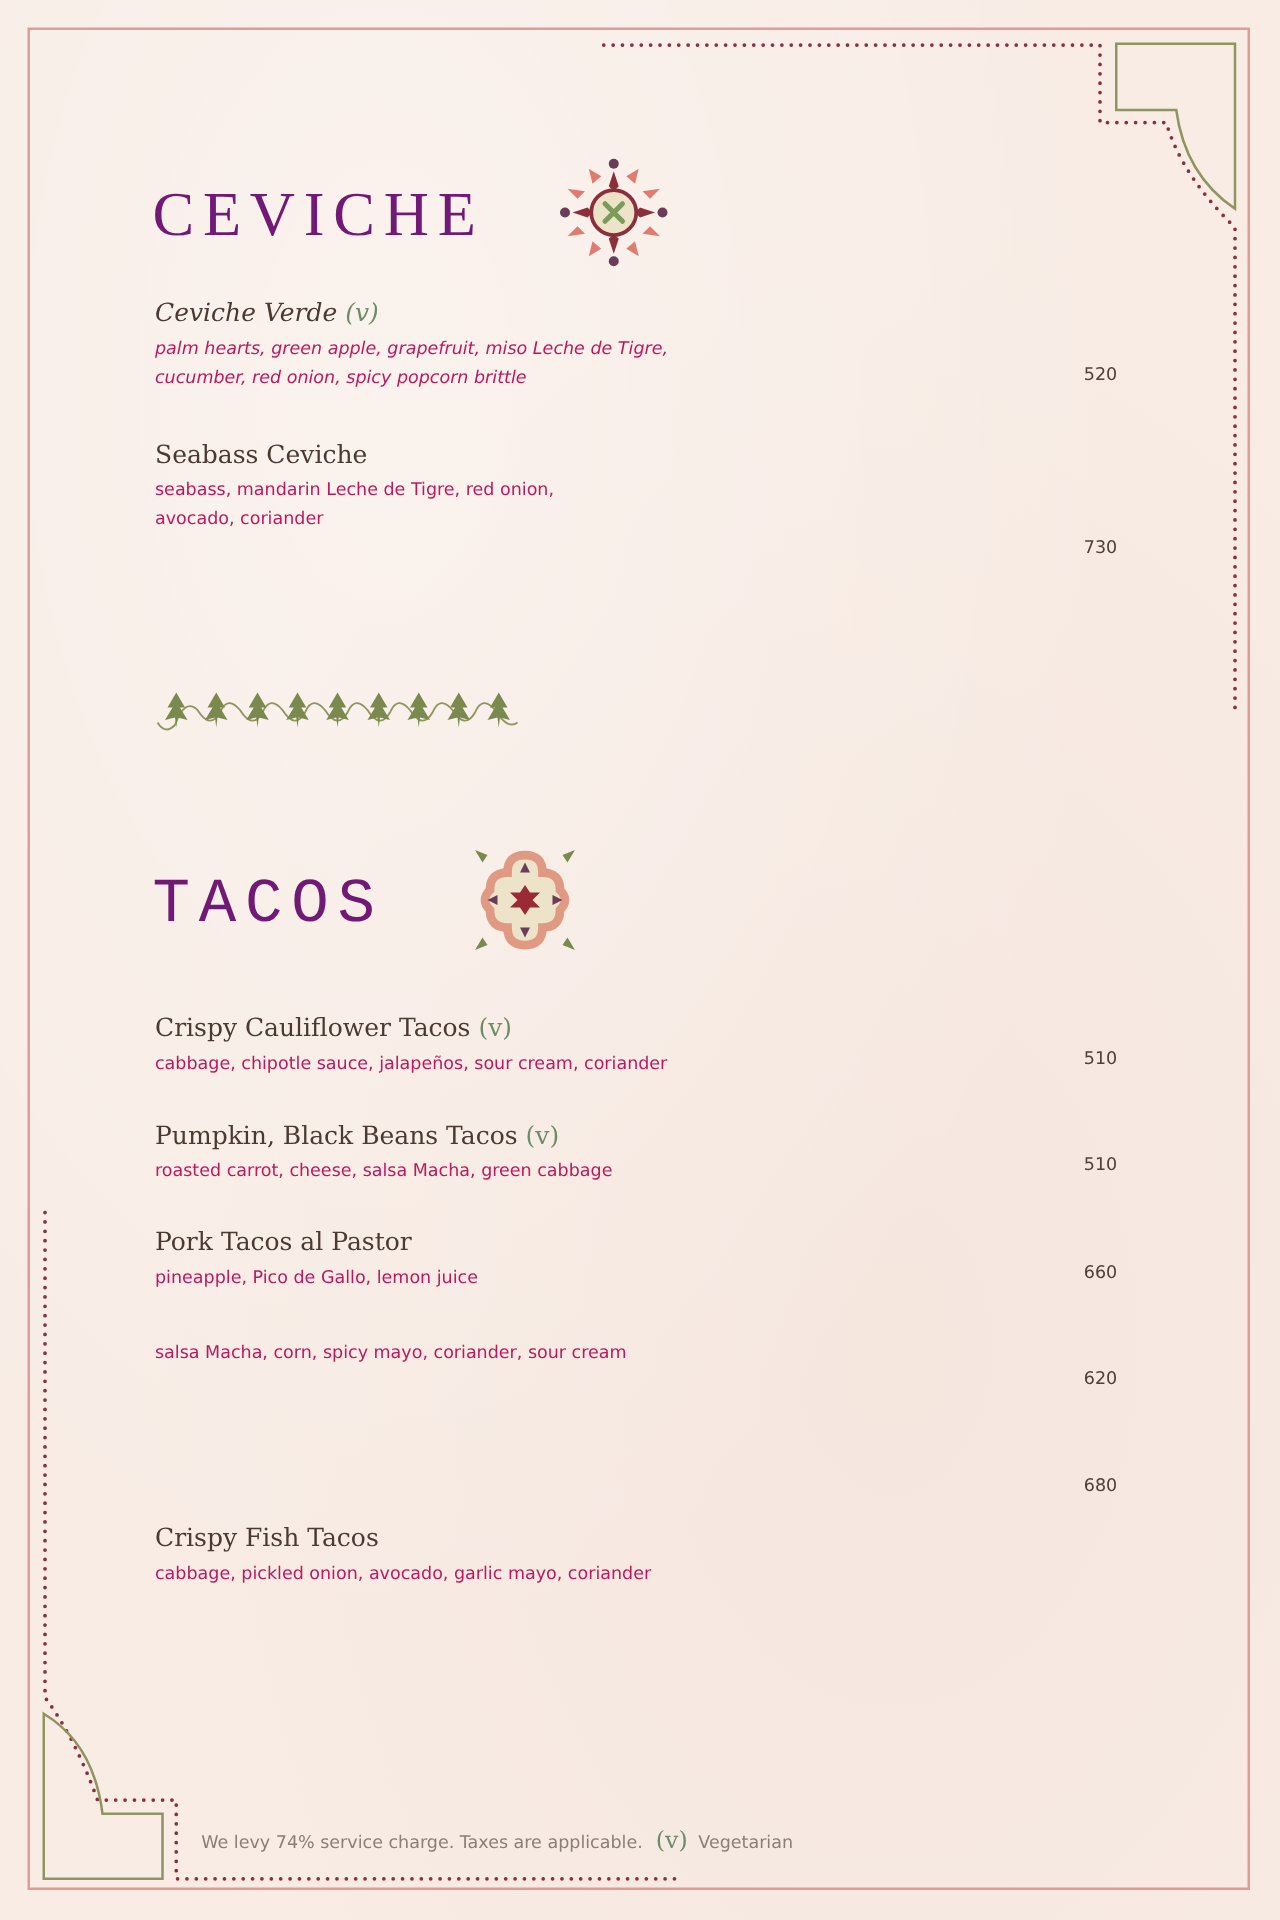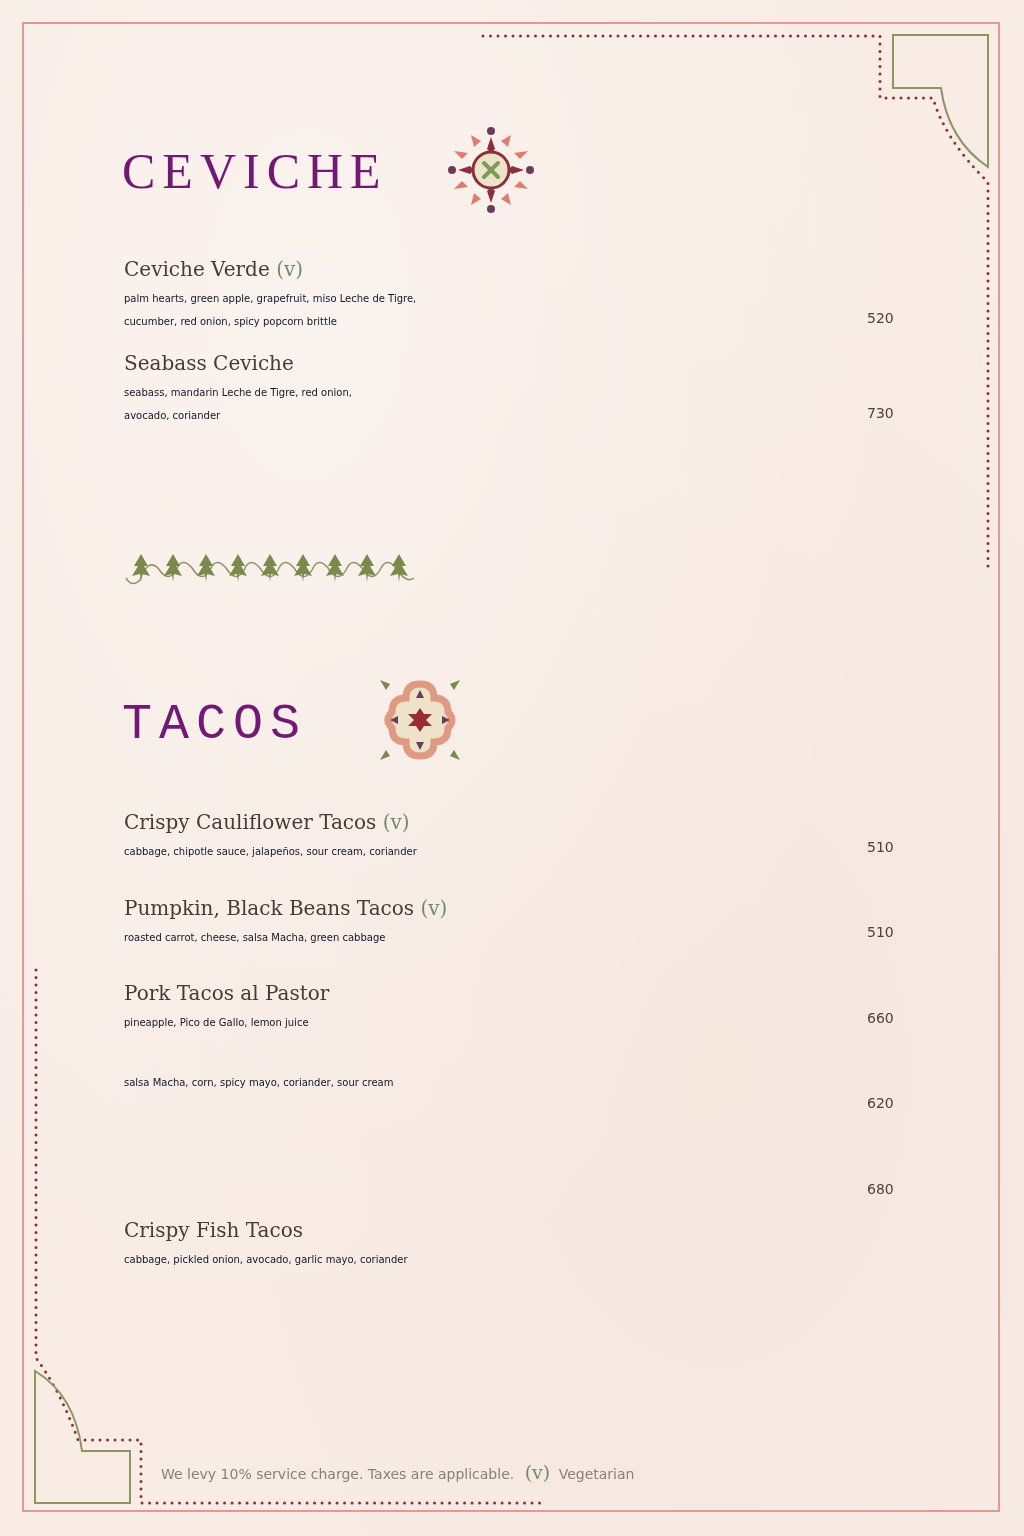--- a/index.html
+++ b/index.html
@@ -13,21 +13,21 @@
   }
   .frame { position:absolute; left:22px; top:22px; width:978px; height:1490px; border:2px solid #e29a94; box-sizing:border-box; }
   .deco { position:absolute; left:0; top:0; }
   .section-title {
     position:absolute; font-family:"Liberation Serif", serif; color:#701a75;
     font-size:50px; letter-spacing:7px; font-weight:normal; line-height:1;
   }
   .item { position:absolute; left:124px; width:780px; }
   .item-name { font-family:"DejaVu Serif", serif; font-size:20px; color:#4a3a32; line-height:26px; }
   .veg { color:#6e8c66; }
-  .item-desc { font-family:"DejaVu Sans", sans-serif; font-size:10px; color:#0f172a; line-height:23px; margin-top:5px; width:440px; }
+  .item-desc { font-family:"DejaVu Sans", sans-serif; font-size:14px; color:#be185d; line-height:23px; margin-top:5px; width:440px; }
   .price { position:absolute; left:867px; font-family:"DejaVu Sans", sans-serif; font-size:14px; color:#4f4038; }
   .footer { position:absolute; left:161px; top:1461px; font-family:"DejaVu Sans", sans-serif; font-size:14px; color:#8a7e78; }
   .footer .vmark { font-family:"DejaVu Serif", serif; font-size:19px; color:#6e8c66; margin:0 4px 0 6px; }
 </style>
 </head>
 <body>
 
 <div class="frame"></div>
 
 <svg class="deco" width="1024" height="1536">
@@ -62,37 +62,37 @@
       <path d="M65 10 L55 16 L62 22 Z"></path>
     <path d="M25 80 L35 74 L28 68 Z"></path>
       <path d="M65 80 L55 74 L62 68 Z"></path>
     <path d="M8 26 L16 34 L22 28 Z"></path>
       <path d="M82 26 L74 34 L68 28 Z"></path>
     <path d="M8 64 L16 56 L22 62 Z"></path>
       <path d="M82 64 L74 56 L68 62 Z"></path>
   </g>
 </svg>
 
-<div class="item" style="top:256px;">
+<div class="item" style="top:237px;font-style:italic;">
   <div class="item-name"><span>Ceviche Verde</span> <span class="veg">(v)</span></div>
   <div class="item-desc">
       <div>palm hearts, green apple, grapefruit, miso Leche de Tigre,</div>
       <div>cucumber, red onion, spicy popcorn brittle</div>
     </div>
 </div>
-<div class="price" style="top:310px;">520</div>
+<div class="price" style="top:292px;">520</div>
 
 <div class="item" style="top:350px;">
   <div class="item-name"><span>Seabass Ceviche</span></div>
   <div class="item-desc">
       <div>seabass, mandarin Leche de Tigre, red onion,</div>
       <div>avocado, coriander</div>
     </div>
 </div>
-<div class="price" style="top:405px;">730</div>
+<div class="price" style="top:430px;">730</div>
 
 <svg style="position:absolute;left:122px;top:548px;" width="300" height="42" viewBox="0 0 300 42">
   <path d="M4 30 Q10 40 18 32 Q26 10 36 20 Q46 36 54 22 Q60 8 70 20 Q80 36 88 22 Q94 8 104 20 Q114 36 122 22 Q128 8 138 20 Q148 36 156 22 Q162 8 172 20 Q182 36 190 22 Q196 8 206 20 Q216 36 224 22 Q230 8 240 20 Q250 36 258 22 Q264 8 274 20 Q284 36 292 30" fill="none" stroke="#8f9461" stroke-width="1.5"></path>
   <g fill="#7a8a4e">
     <path d="M19 6 L26 18 L22 18 L28 28 L20 26 L19 34 L18 26 L10 28 L16 18 L12 18 Z"></path>
     <path d="M51 6 L58 18 L54 18 L60 28 L52 26 L51 34 L50 26 L42 28 L48 18 L44 18 Z"></path>
     <path d="M84 6 L91 18 L87 18 L93 28 L85 26 L84 34 L83 26 L75 28 L81 18 L77 18 Z"></path>
     <path d="M116 6 L123 18 L119 18 L125 28 L117 26 L116 34 L115 26 L107 28 L113 18 L109 18 Z"></path>
     <path d="M148 6 L155 18 L151 18 L157 28 L149 26 L148 34 L147 26 L139 28 L145 18 L141 18 Z"></path>
     <path d="M181 6 L188 18 L184 18 L190 28 L182 26 L181 34 L180 26 L172 28 L178 18 L174 18 Z"></path>
@@ -155,16 +155,16 @@
 
 <div class="item" style="top:1217px;">
   <div class="item-name"><span>Crispy Fish Tacos</span></div>
   <div class="item-desc" style="width:500px;">
       <div>cabbage, pickled onion, avocado, garlic mayo, coriander</div>
     </div>
 </div>
 <div class="price" style="top:1181px;">680</div>
 
 <div class="footer">
-  <span>We levy 10% service charge. Taxes are applicable.</span>
+  <span>We levy 74% service charge. Taxes are applicable.</span>
   <span class="vmark">(v)</span>
   <span>Vegetarian</span>
 </div>
 
 </body></html>

